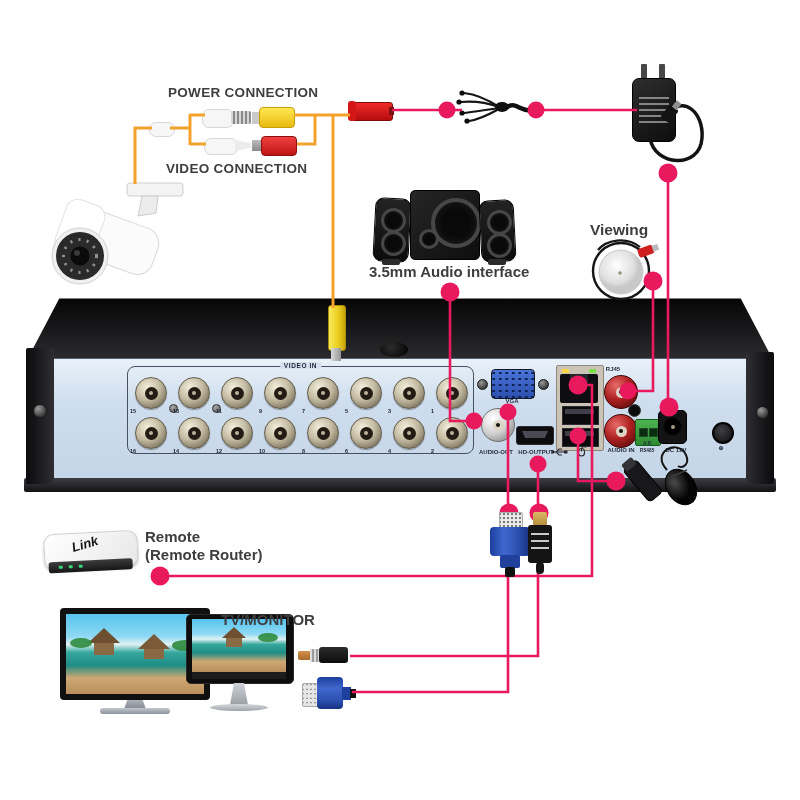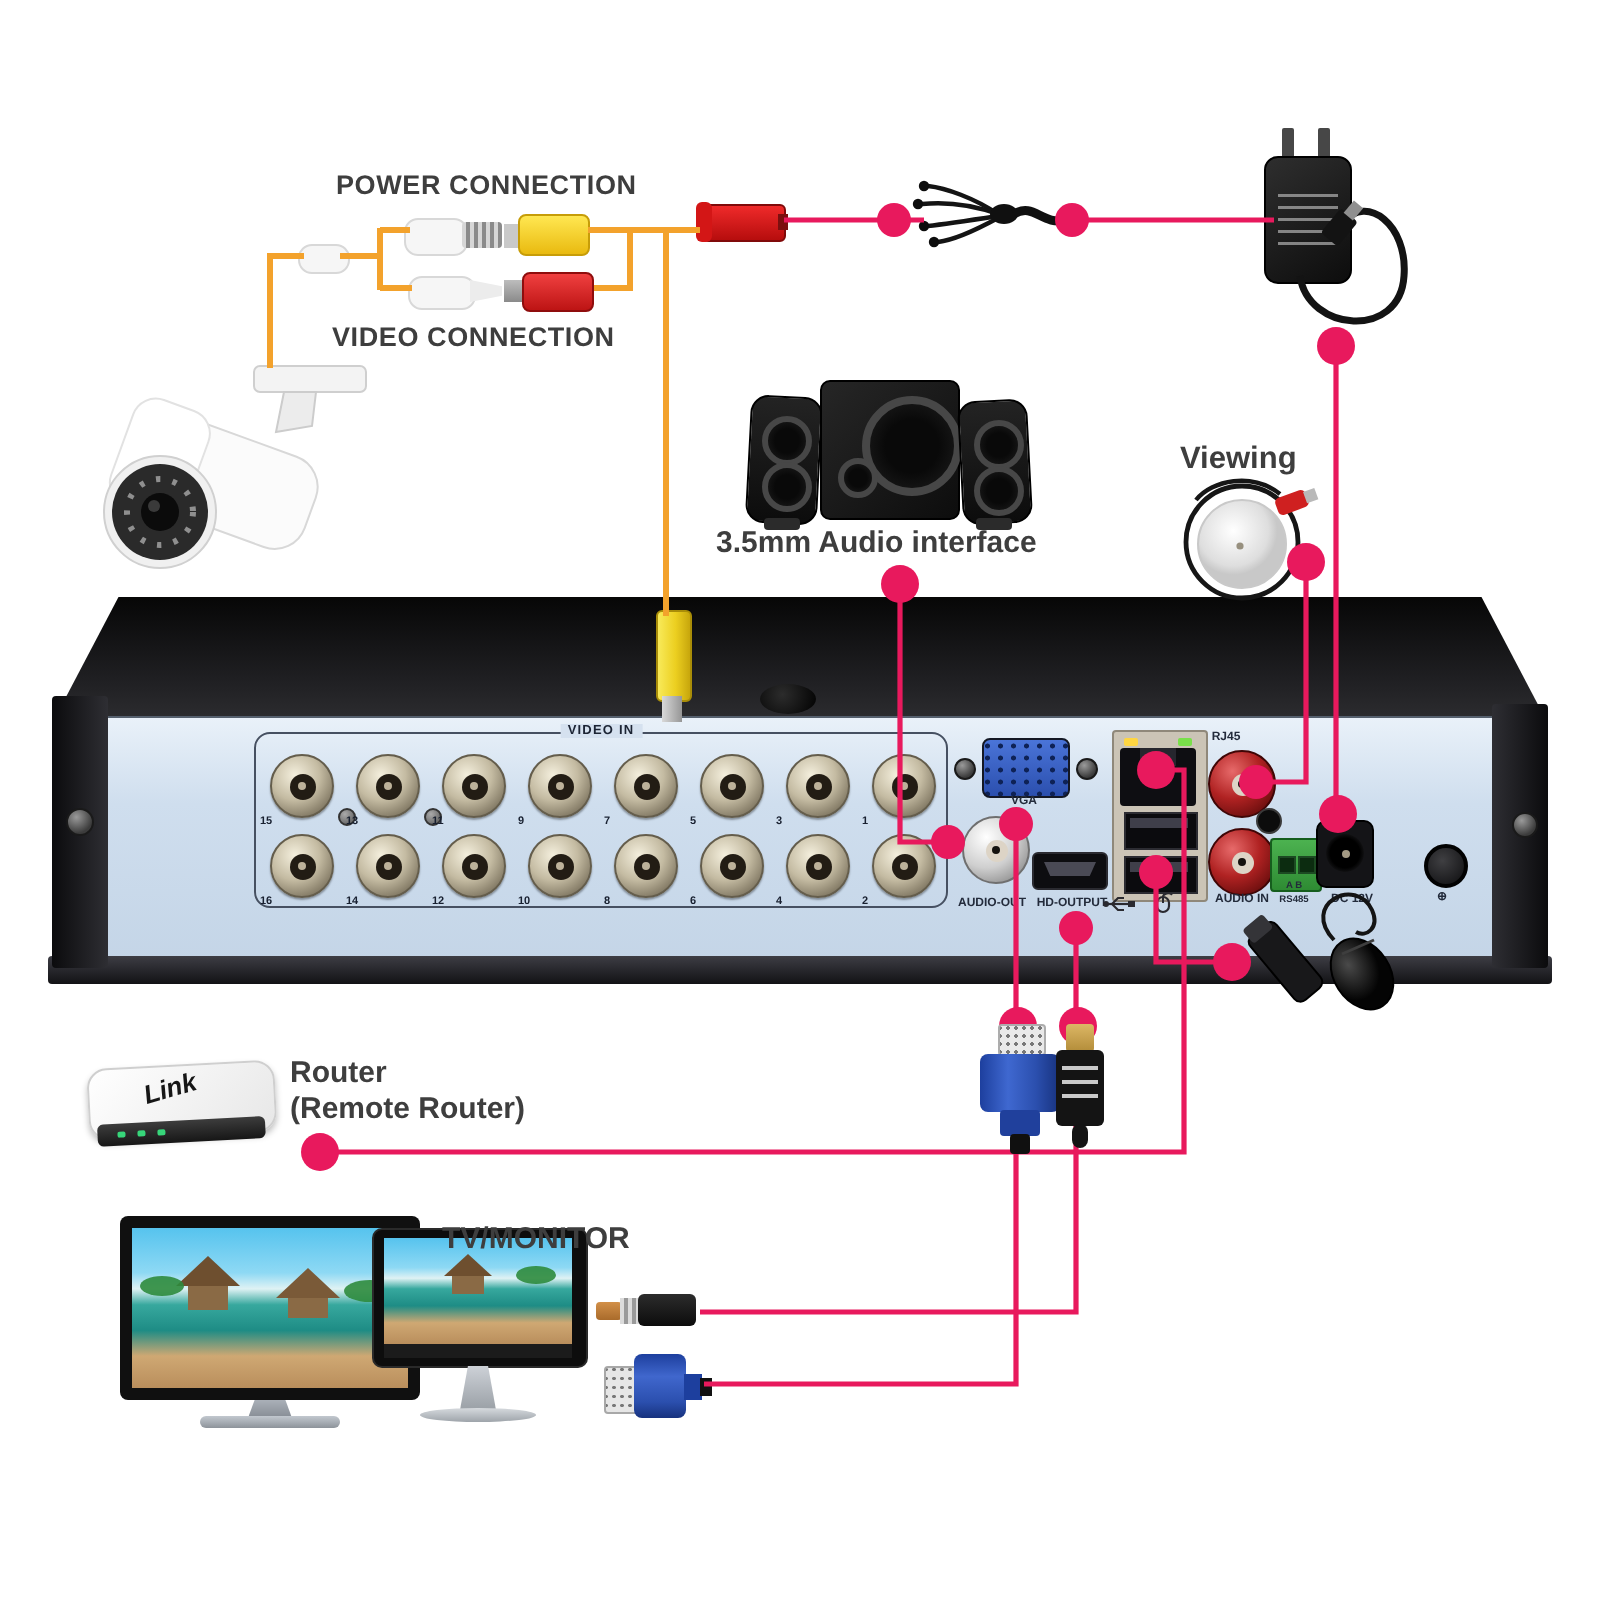--- a/index.html
+++ b/index.html
@@ -432,19 +432,19 @@
     <div class="hdmi-body">
         <i style="top:8px;"></i>
         <i style="top:15px;"></i>
         <i style="top:22px;"></i>
       </div>
     <div class="hdmi-cable"></div>
   </div>
 
   <div class="biglabel" style="left:168px;top:85px;font-size:13.5px;letter-spacing:.3px;">POWER CONNECTION</div>
   <div class="biglabel" style="left:166px;top:161px;font-size:13.5px;letter-spacing:.3px;">VIDEO CONNECTION</div>
-  <div class="biglabel" style="left:358px;top:263px;font-size:15px;">3.5mm Audio interface</div>
+  <div class="biglabel" style="left:369px;top:263px;font-size:15px;">3.5mm Audio interface</div>
   <div class="biglabel" style="left:590px;top:221px;font-size:15.5px;">Viewing</div>
-  <div class="biglabel" style="left:145px;top:528px;font-size:15px;">Router</div>
+  <div class="biglabel" style="left:145px;top:528px;font-size:15px;">Remote</div>
   <div class="biglabel" style="left:145px;top:546px;font-size:15px;">(Remote Router)</div>
   <div class="biglabel" style="left:221px;top:611px;font-size:15px;">TV/MONITOR</div>
 
 </div>
 
 </body></html>

